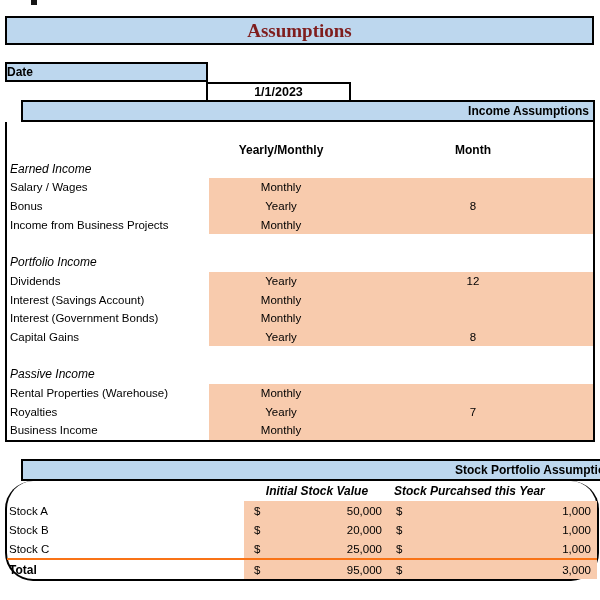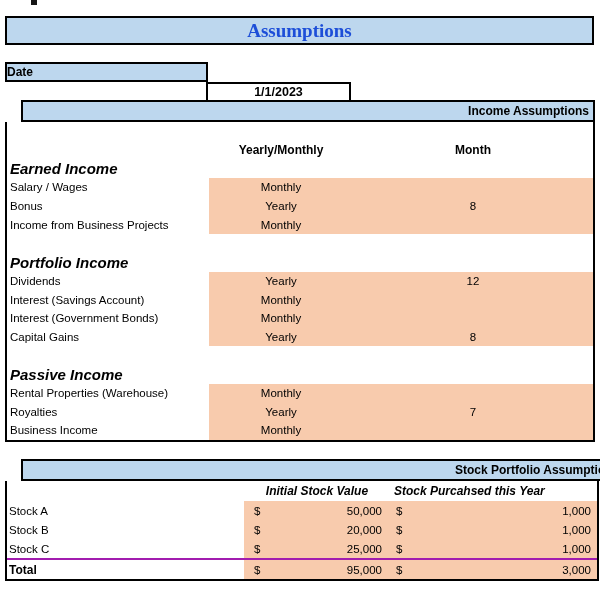--- a/index.html
+++ b/index.html
@@ -5,21 +5,21 @@
   html,body{margin:0;padding:0;width:600px;height:600px;overflow:hidden;background:#fff;
     font-family:"Liberation Sans",sans-serif;color:#000;}
   #stage{position:relative;width:600px;height:600px;}
 
   
   .artifact{position:absolute;left:31px;top:0;width:6px;height:5px;background:#161616;}
 
   
   .title-bar{position:absolute;left:5px;top:16px;width:589px;height:29px;box-sizing:border-box;
     background:#BDD7EE;border:2.5px solid #000;display:flex;align-items:center;justify-content:center;}
-  .title-bar span{font-family:"Liberation Serif",serif;font-weight:bold;font-size:19px;color:#1d4ed8;}
+  .title-bar span{font-family:"Liberation Serif",serif;font-weight:bold;font-size:19px;color:#7f1d1d;}
 
   
   .date-label{position:absolute;left:5px;top:62px;width:203px;height:20px;box-sizing:border-box;
     background:#BDD7EE;border:2px solid #000;display:flex;align-items:center;justify-content:flex-start;
     font-weight:bold;font-size:12px;}
   .date-value{position:absolute;left:206px;top:62px;width:145px;height:20px;box-sizing:border-box;
     background:#fff;border:2px solid #000;display:flex;align-items:center;justify-content:center;
     font-weight:bold;font-size:12.5px;margin-top:20px;}
 
   
@@ -29,41 +29,41 @@
 
   
   .income-section{position:absolute;left:5px;top:100px;width:590px;}
   .income-body{box-sizing:border-box;background:#fff;height:320px;
     border-left:2px solid #000;border-right:2px solid #000;border-bottom:2.5px solid #000;}
   .inc-row{display:flex;height:18.7px;font-size:11.5px;}
   .cell-label{width:202px;padding-left:3px;display:flex;align-items:center;box-sizing:border-box;}
   .cell-rest{flex:1;display:flex;}
   .cell-freq{width:144px;display:flex;align-items:center;justify-content:center;}
   .cell-month{flex:1;display:flex;align-items:center;justify-content:center;}
-  .group-name{font-weight:bold;font-style:italic;font-size:15px;}
+  .group-name{font-weight:normal;font-style:italic;font-size:12px;}
   .colheader .cell-freq,.colheader .cell-month{font-weight:bold;font-size:12px;}
   .orange{background:#F8CBAD;}
 
   
   .stock-section{position:absolute;left:5px;top:459px;width:610px;}
   .stock-bar{position:relative;width:610px;}
   .stock-bar span{position:absolute;left:432px;top:50%;transform:translateY(-50%);
     white-space:nowrap;font-weight:bold;font-size:12px;}
   .stock-body{box-sizing:border-box;width:594px;background:#fff;
-    border-left:2px solid #000;border-right:2px solid #000;border-bottom:2.5px solid #000;}
+    border-left:2px solid #000;border-right:2px solid #000;border-bottom:2.5px solid #000;border-radius:28px;}
   .stk-row{display:flex;height:19px;font-size:11.5px;}
   .stk-hrow{display:flex;height:20px;font-size:12px;font-weight:bold;font-style:italic;}
   .stk-a{width:237px;padding-left:2px;display:flex;align-items:center;box-sizing:border-box;}
   .stk-b{width:146px;display:flex;align-items:center;justify-content:space-between;
     padding:0 8px 0 10px;box-sizing:border-box;}
   .stk-c{flex:1;display:flex;align-items:center;justify-content:space-between;
     padding:0 6px;box-sizing:border-box;}
   .stk-hb{width:146px;display:flex;align-items:center;justify-content:center;}
   .stk-hc{flex:1;display:flex;align-items:center;padding-left:4px;box-sizing:border-box;}
-  .total-row{border-top:2px solid #a21caf;}
+  .total-row{border-top:2px solid #f97316;}
   .total-row .stk-a{font-weight:bold;font-size:12px;}
 </style>
 </head>
 <body>
 
 <div id="stage">
 
   <div class="artifact"></div>
 
   <div class="title-bar">

